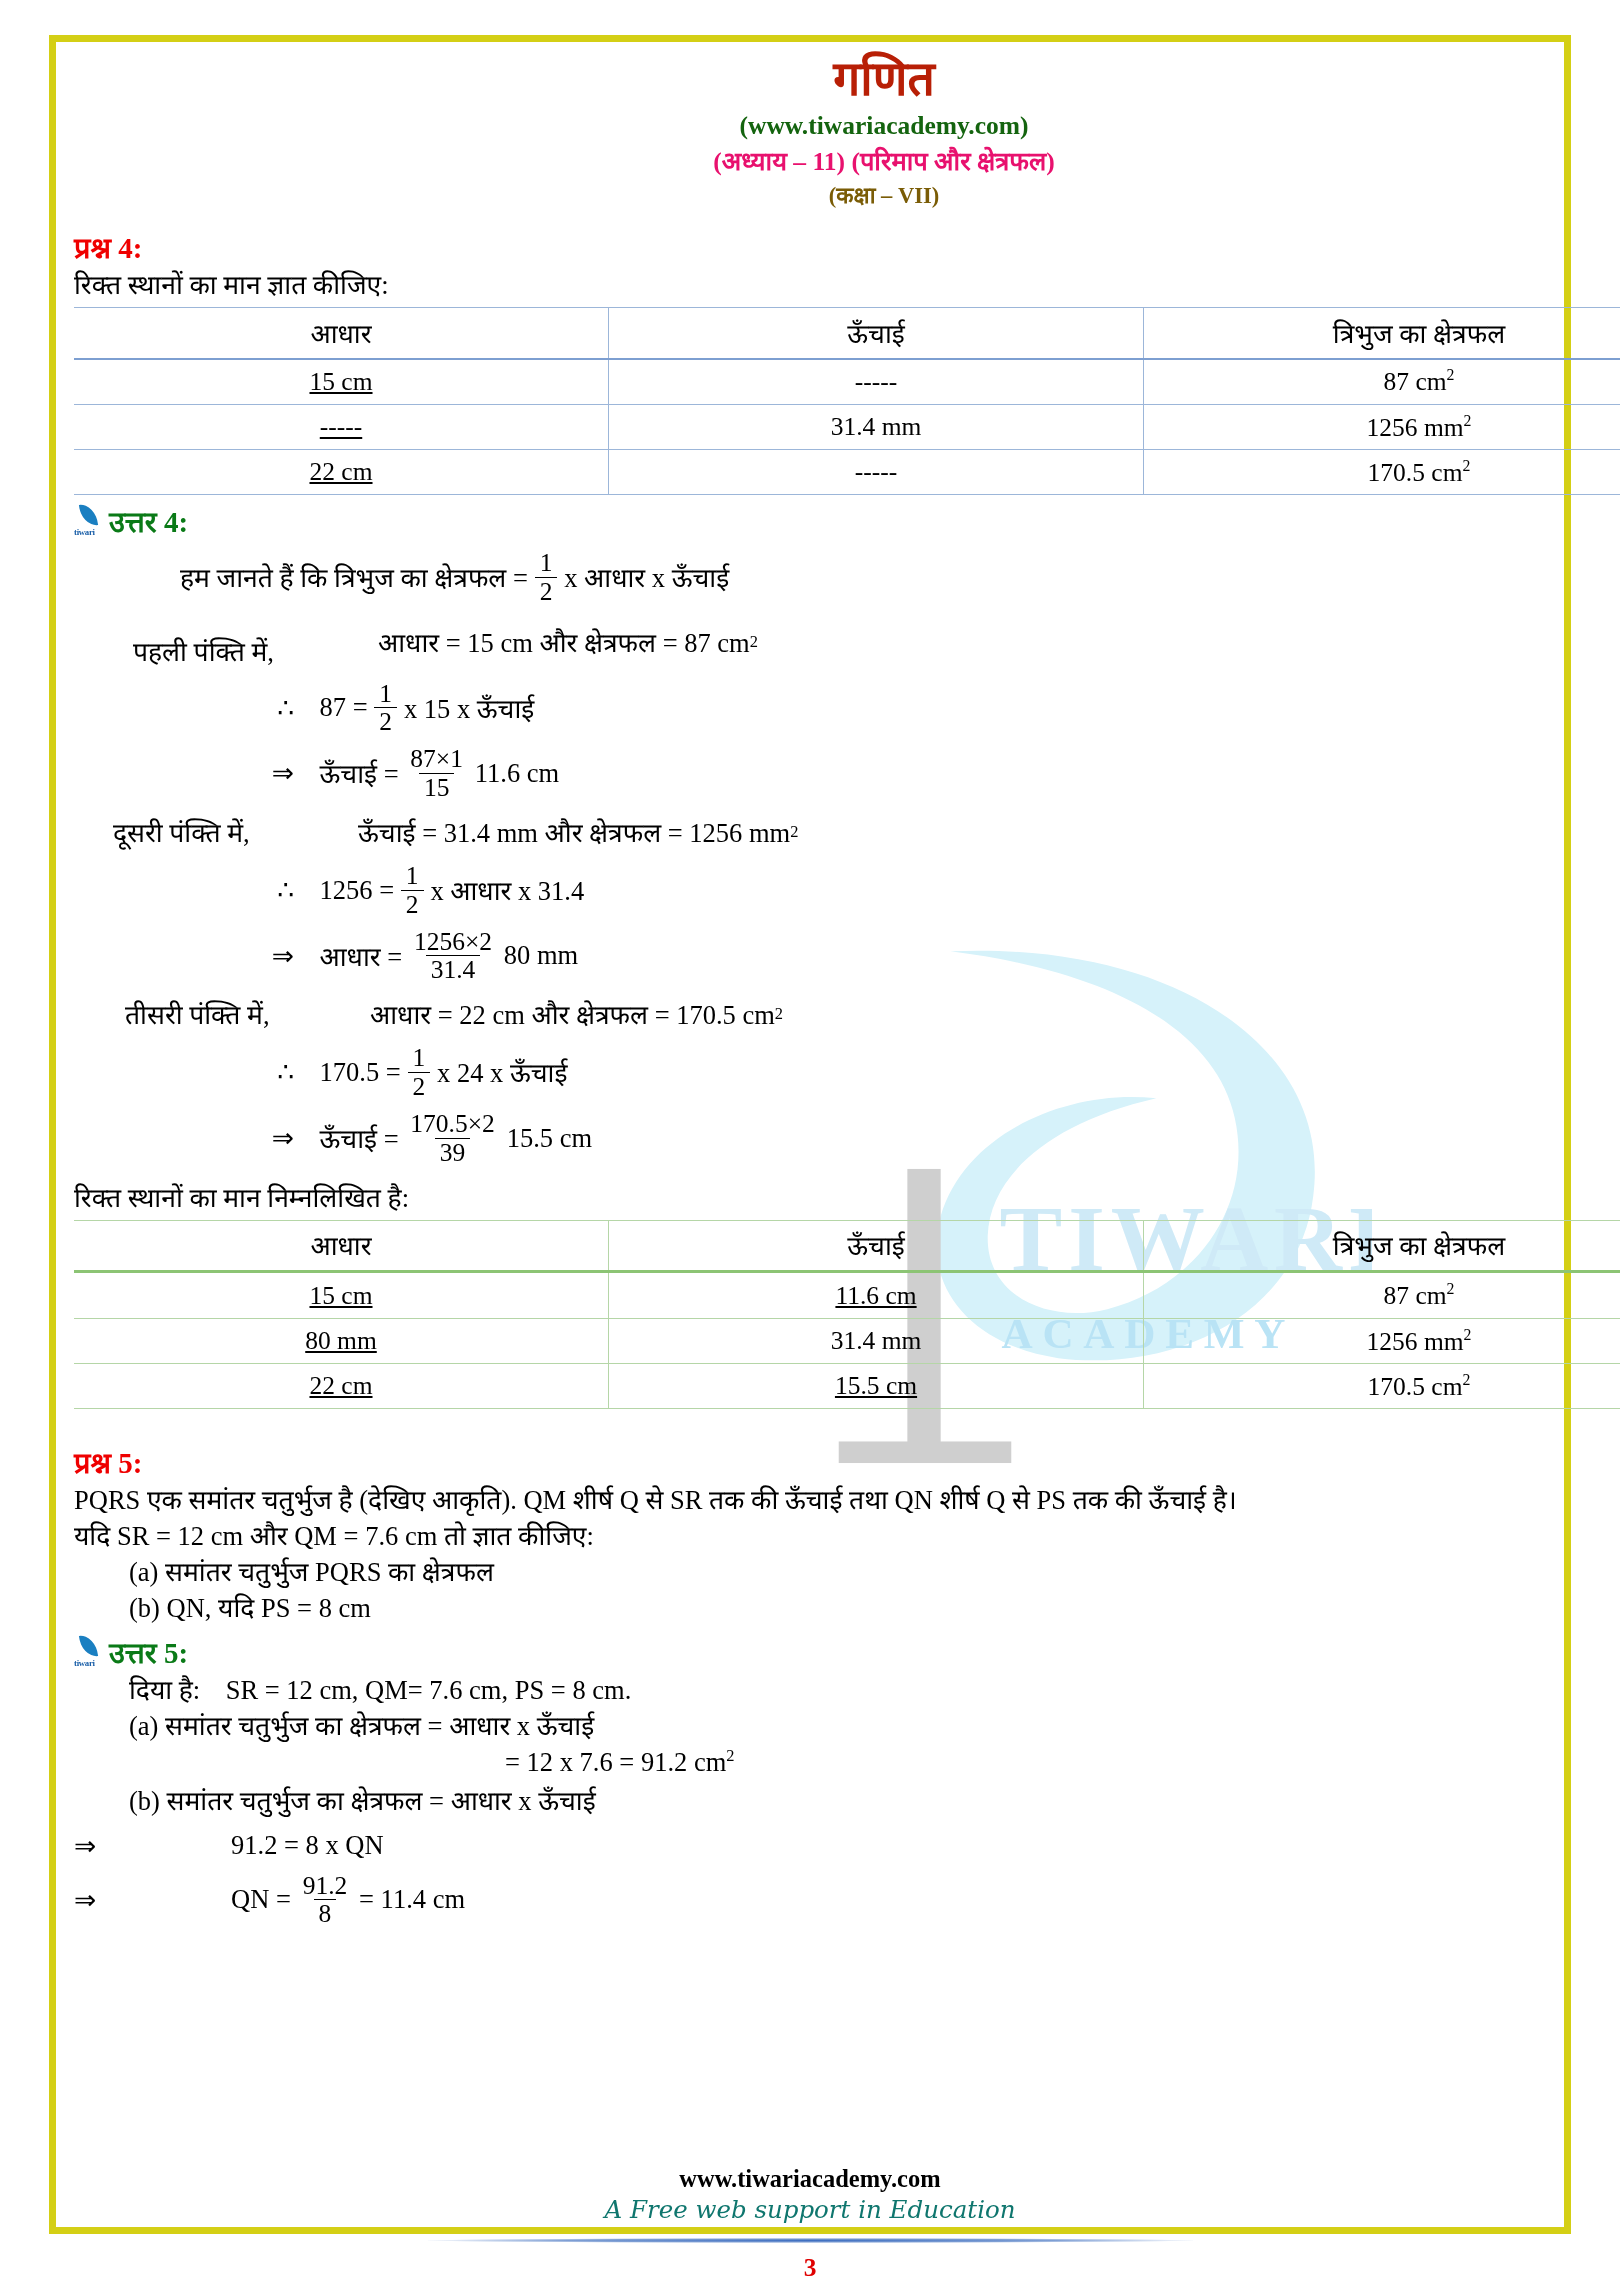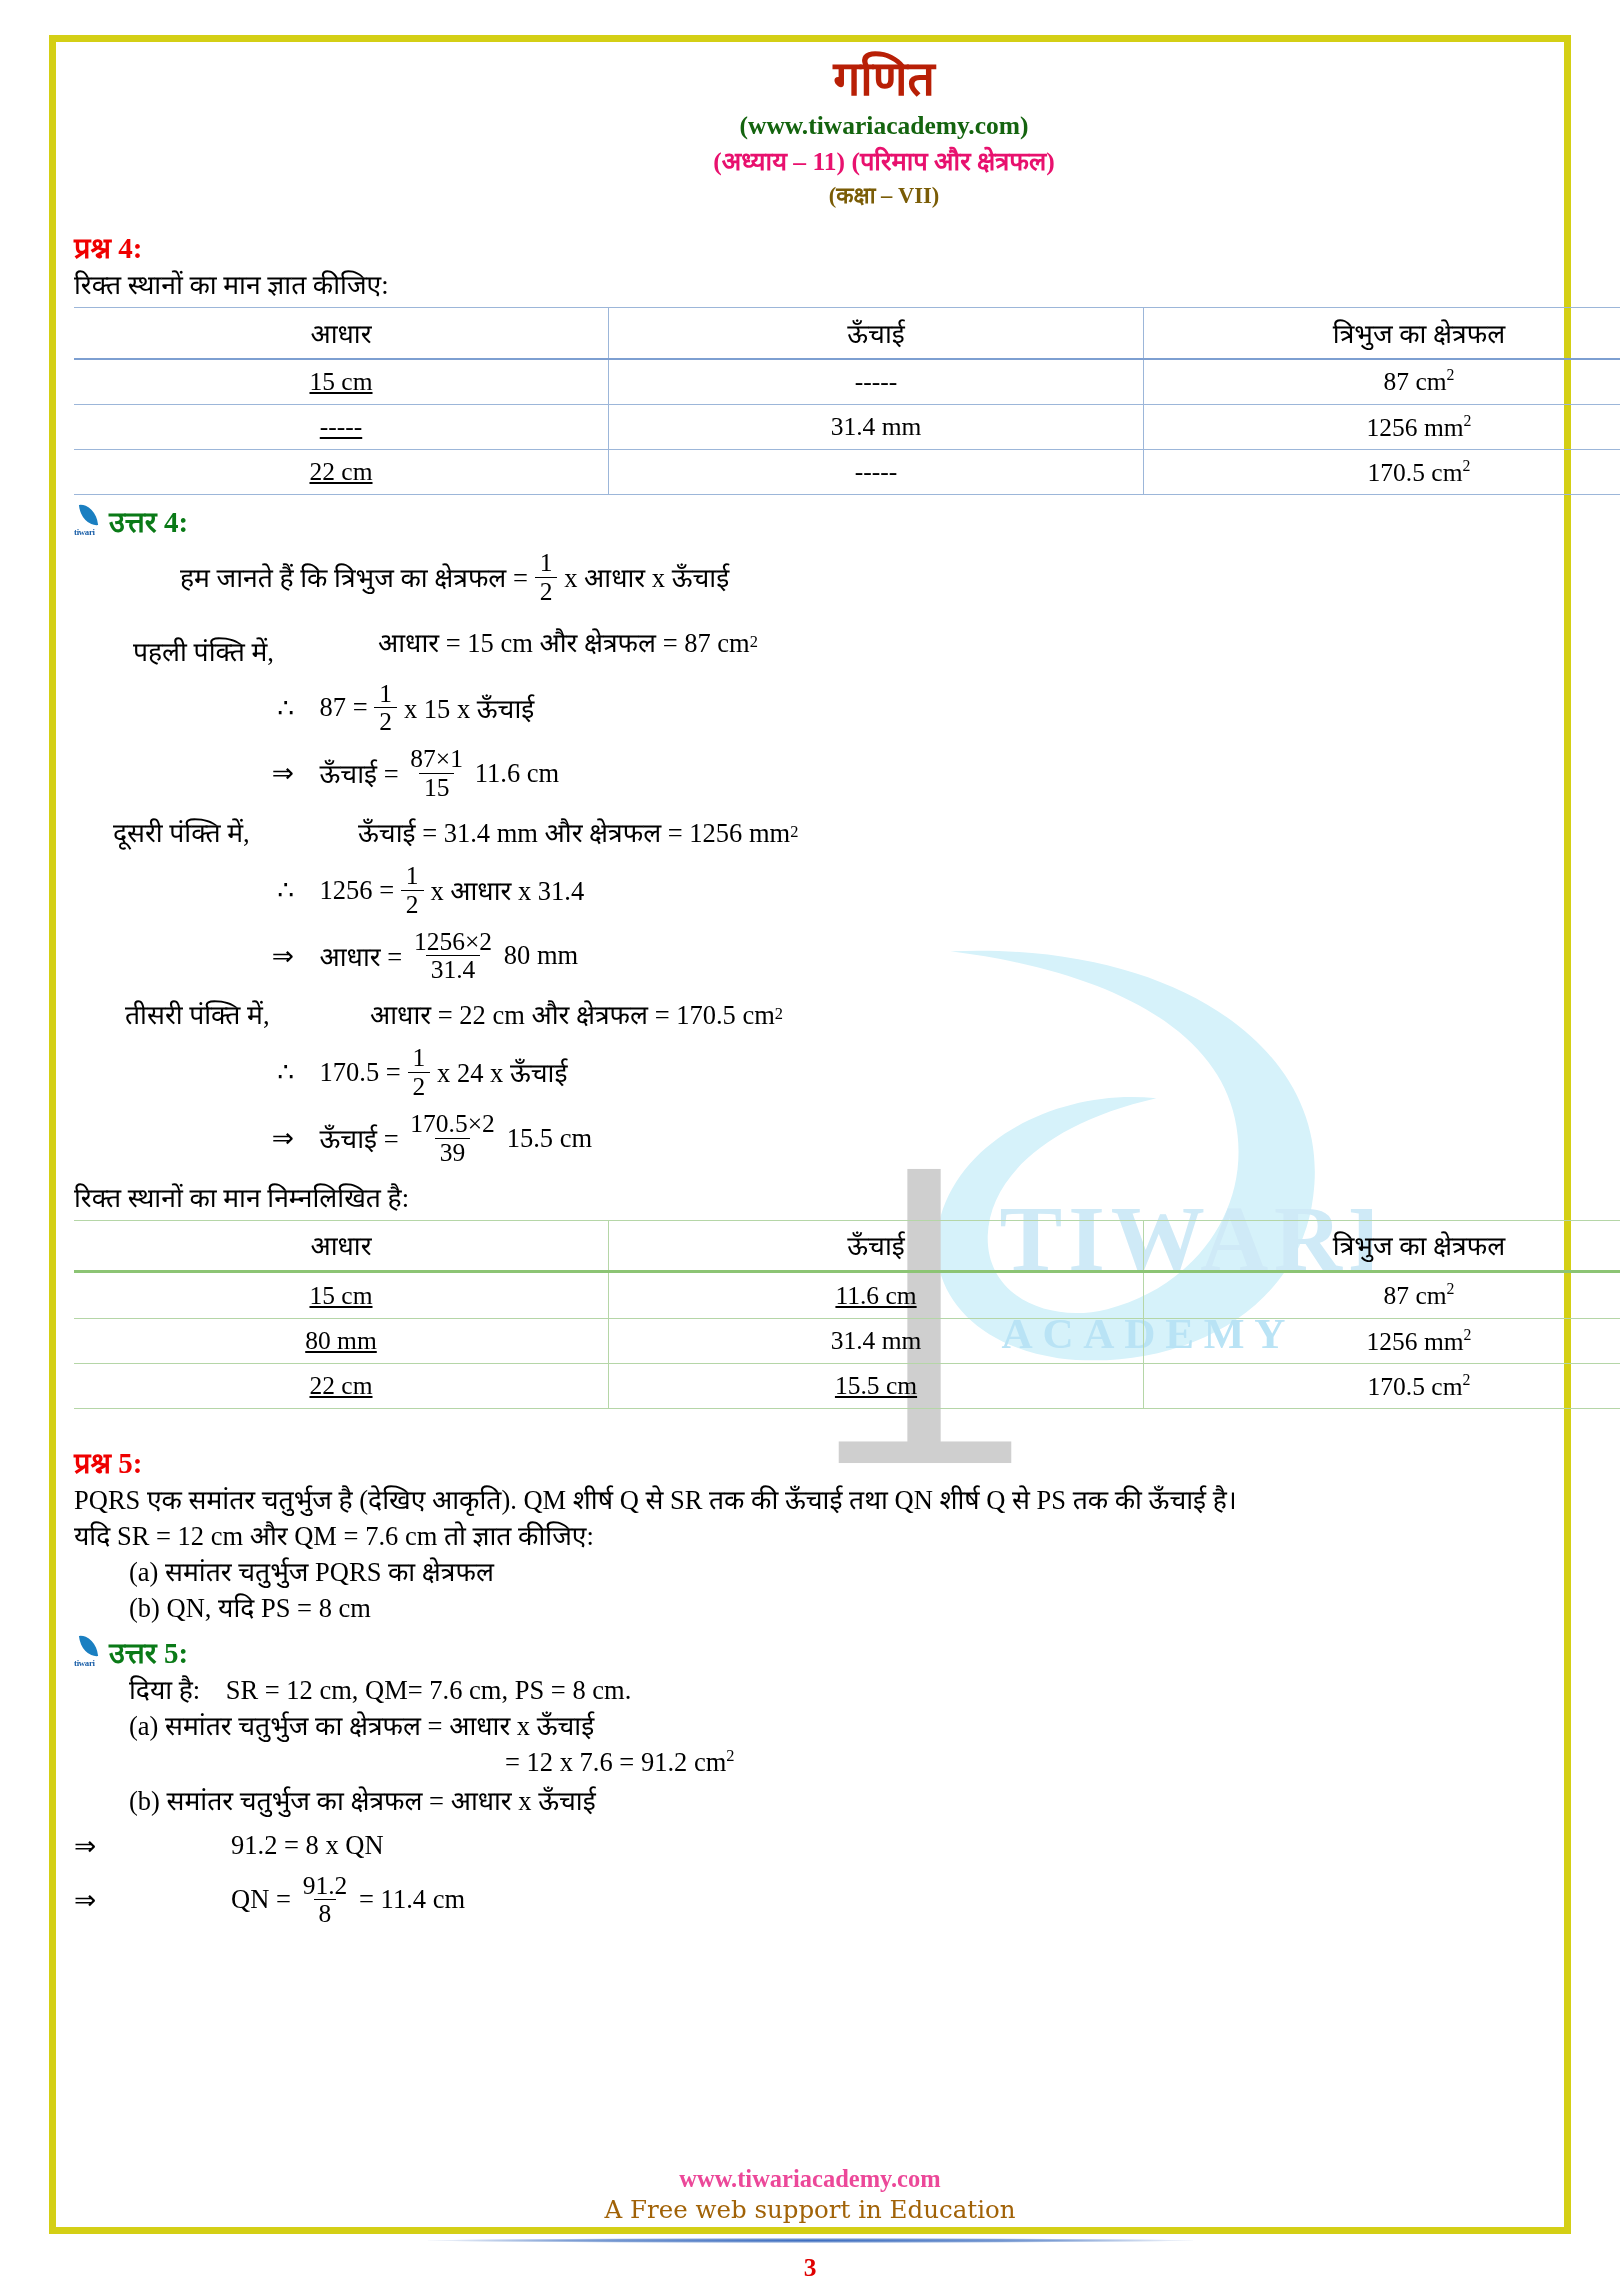--- a/index.html
+++ b/index.html
@@ -222,27 +222,28 @@
 
   
   .footer {
     position: absolute;
     left: 0;
     right: 0;
     bottom: 9.8px;
     text-align: center;
   }
   .foot-url {
-    color: #ec4899;
+    color: #000000;
     font-weight: bold;
     font-size: 24.5px;
   }
   .foot-tag {
-    color: #a16207;
+    color: #0f766e;
     font-size: 24.5px;
+    font-style: italic;
     font-family: "DejaVu Serif", serif;
     margin-top: 2px;
   }
   .foot-rule {
     margin: 13.7px auto 0 auto;
     width: 765px;
     height: 5.9px;
     background: radial-gradient(ellipse at center, #3f6fc0 0%, #7f9fd4 45%, rgba(255,255,255,0) 72%);
   }
   .page-num {

